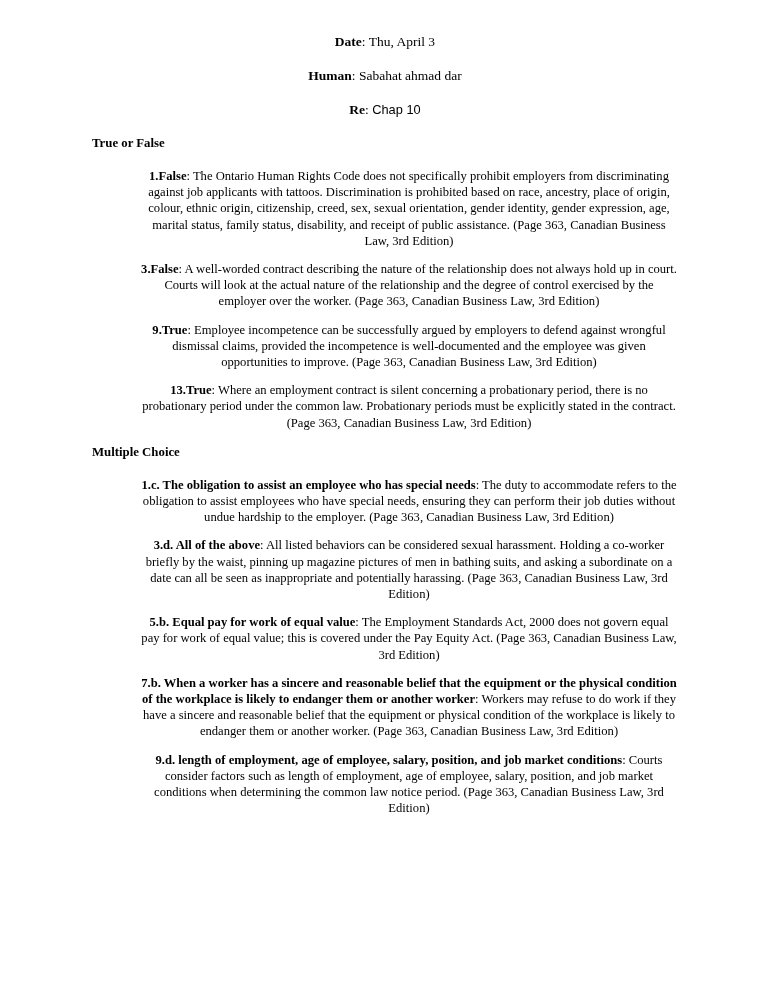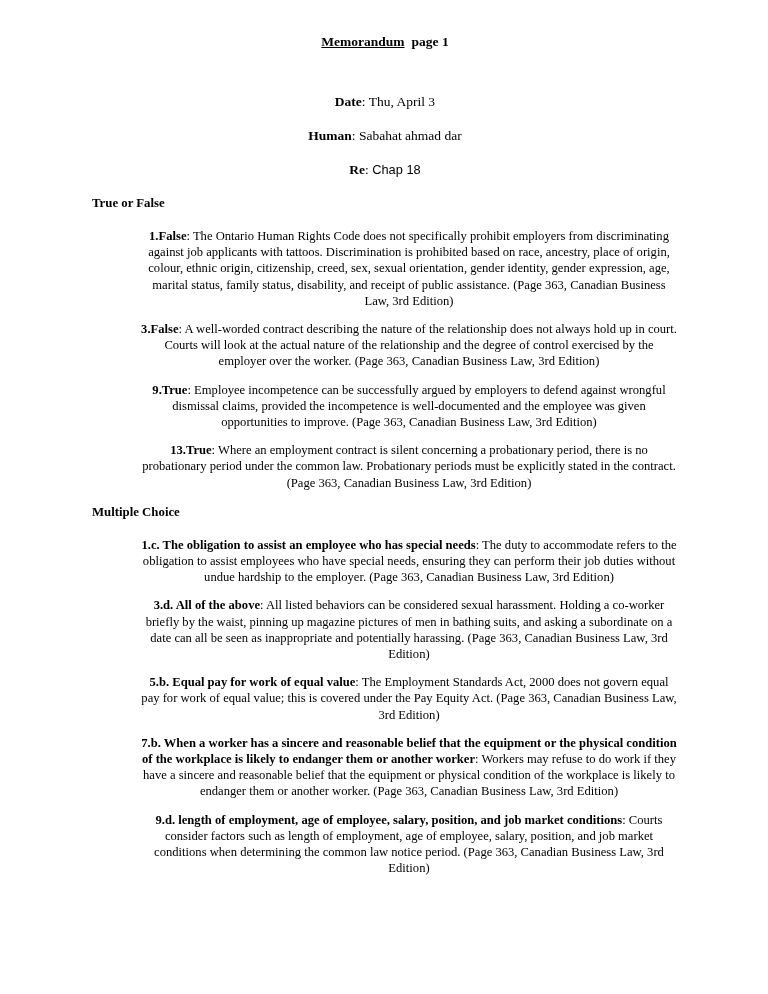--- a/index.html
+++ b/index.html
@@ -50,28 +50,25 @@
     text-align: center;
   }
   .item:last-child { margin-bottom: 14px; }
   .lead { font-weight: bold; }
 </style>
 </head>
 <body>
 
 <div class="page">
 
-  <div class="title">
-    <span class="title-underline">Memorandum</span><span class="title-page">page 1</span>
-  </div>
 
   <div class="meta">
     <p class="meta-line"><b class="meta-label">Date</b><span class="meta-sep">: </span><span class="meta-value">Thu, April 3</span></p>
     <p class="meta-line"><b class="meta-label">Human</b><span class="meta-sep">: </span><span class="meta-value">Sabahat ahmad dar</span></p>
-    <p class="meta-line"><b class="meta-label">Re</b><span class="meta-sep">: </span><span class="meta-value sans">Chap 18</span></p>
+    <p class="meta-line"><b class="meta-label">Re</b><span class="meta-sep">: </span><span class="meta-value sans">Chap 10</span></p>
   </div>
 
   <h2 class="section-heading">True or False</h2>
 
   <div class="items">
     <p class="item"><b class="lead">1.False</b><span class="answer-text">: The Ontario Human Rights Code does not specifically prohibit employers from discriminating against job applicants with tattoos. Discrimination is prohibited based on race, ancestry, place of origin, colour, ethnic origin, citizenship, creed, sex, sexual orientation, gender identity, gender expression, age, marital status, family status, disability, and receipt of public assistance. (Page 363, Canadian Business Law, 3rd Edition)</span></p>
     <p class="item"><b class="lead">3.False</b><span class="answer-text">: A well-worded contract describing the nature of the relationship does not always hold up in court. Courts will look at the actual nature of the relationship and the degree of control exercised by the employer over the worker. (Page 363, Canadian Business Law, 3rd Edition)</span></p>
     <p class="item"><b class="lead">9.True</b><span class="answer-text">: Employee incompetence can be successfully argued by employers to defend against wrongful dismissal claims, provided the incompetence is well-documented and the employee was given opportunities to improve. (Page 363, Canadian Business Law, 3rd Edition)</span></p>
     <p class="item"><b class="lead">13.True</b><span class="answer-text">: Where an employment contract is silent concerning a probationary period, there is no probationary period under the common law. Probationary periods must be explicitly stated in the contract. (Page 363, Canadian Business Law, 3rd Edition)</span></p>
   </div>

